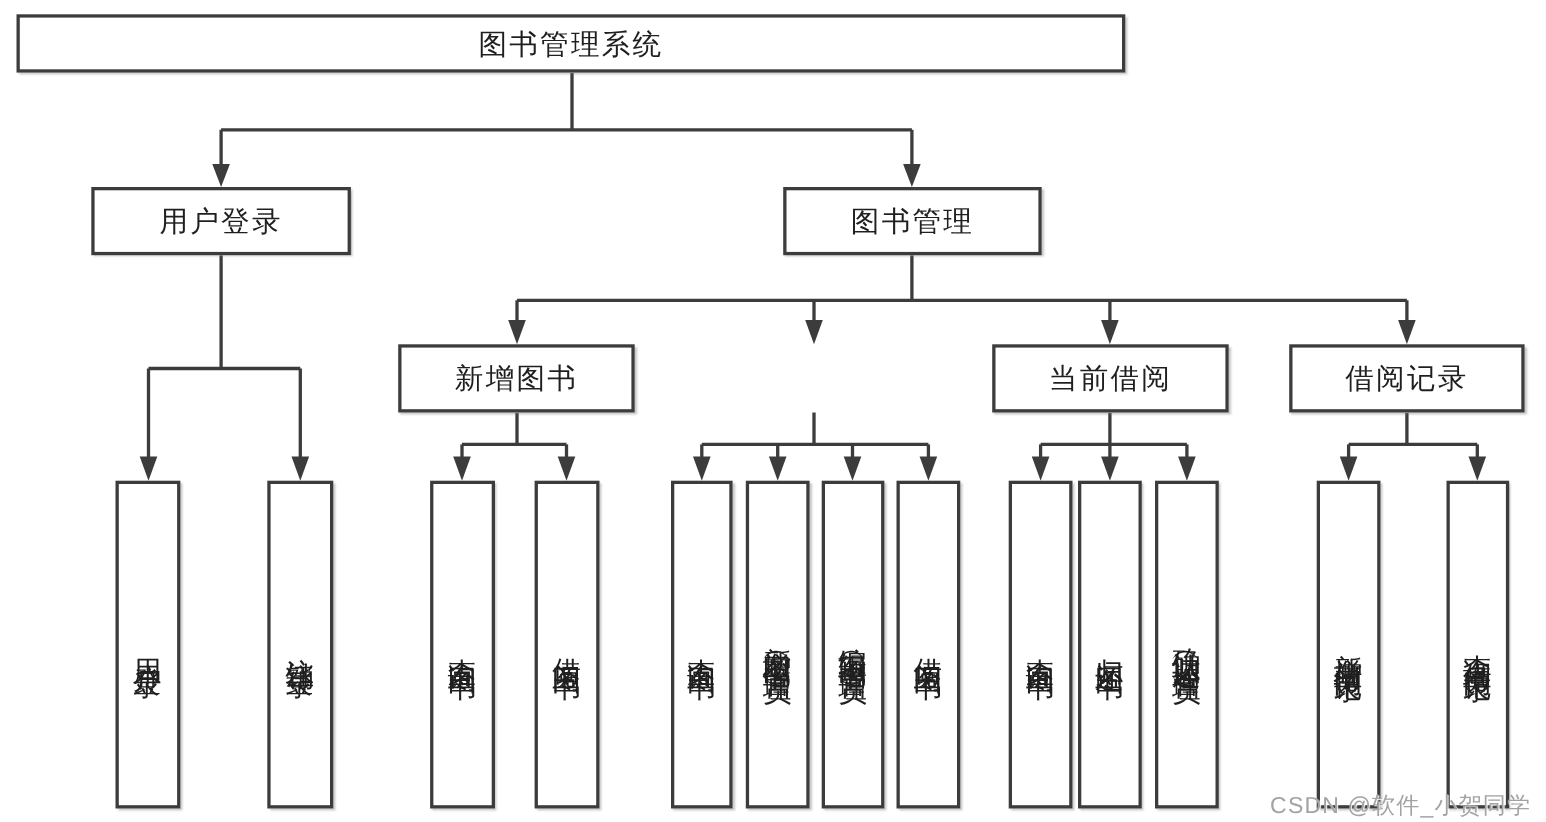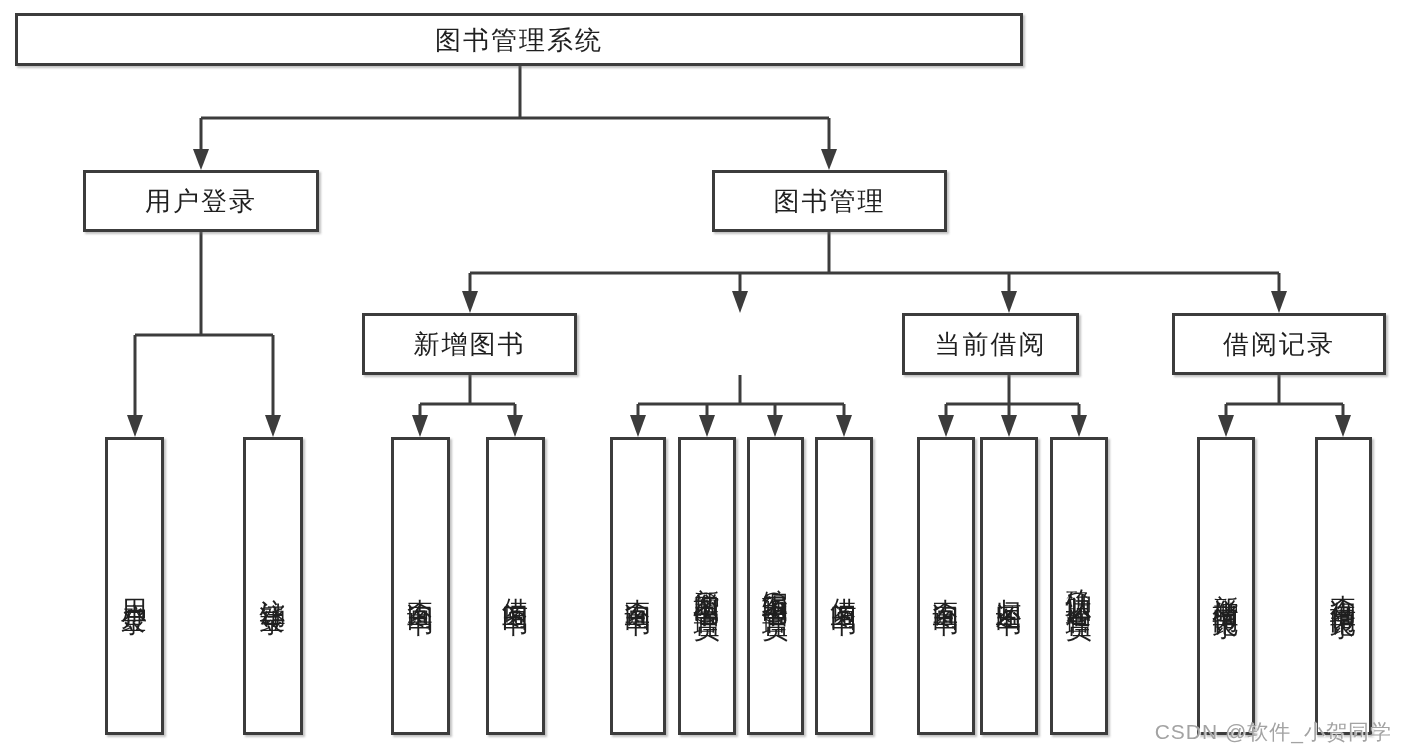--- a/index.html
+++ b/index.html
@@ -127,21 +127,21 @@
     <path d="M1343,404 V416"></path>
     <polygon points="1335,415 1351,415 1343,437"></polygon>
   </svg>
 
   <div class="box hbox" style="left:15px; top:13px; width:1008px; height:53px;">图书管理系统</div>
 
   <div class="box hbox" style="left:83px; top:170px; width:236px; height:62px;">用户登录</div>
   <div class="box hbox" style="left:712px; top:170px; width:235px; height:62px;">图书管理</div>
 
   <div class="box hbox" style="left:362px; top:313px; width:215px; height:62px;">新增图书</div>
-  <div class="box hbox" style="left:902px; top:313px; width:177px; height:62px;">当前借阅</div>
+  <div class="box hbox" style="left:902px; top:313px; width:215px; height:62px;">当前借阅</div>
   <div class="box hbox" style="left:1172px; top:313px; width:214px; height:62px;">借阅记录</div>
 
   <div class="box vbox" style="left:105px; width:59px;">用户登录</div>
   <div class="box vbox" style="left:243px; width:60px;">注销登录</div>
   <div class="box vbox" style="left:391px; width:59px;">查询图书</div>
   <div class="box vbox" style="left:486px; width:59px;">借阅图书</div>
   <div class="box vbox" style="left:610px; width:56px;">查询图书</div>
   <div class="box vbox" style="left:678px; width:58px;">新增图书（管理员）</div>
   <div class="box vbox" style="left:747px; width:57px;">编辑图书（管理员）</div>
   <div class="box vbox" style="left:815px; width:58px;">借阅图书</div>

